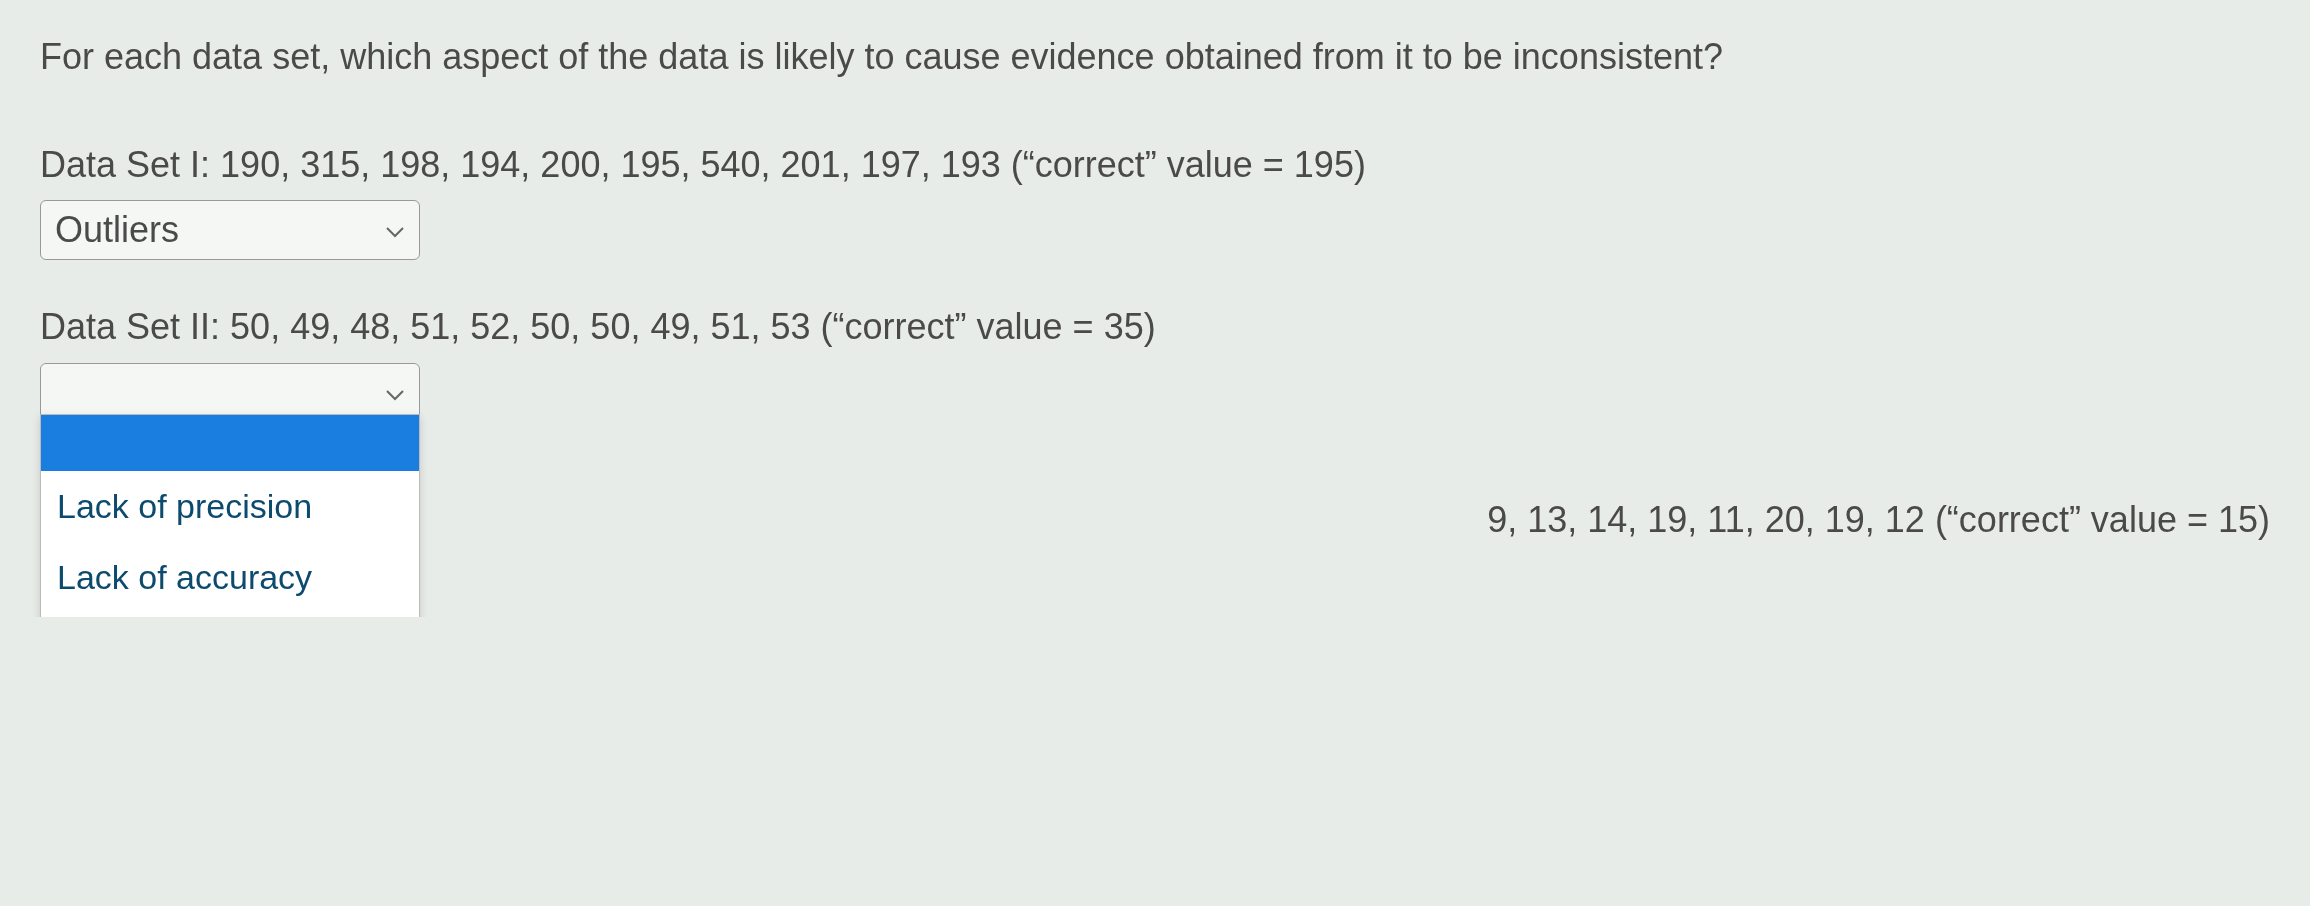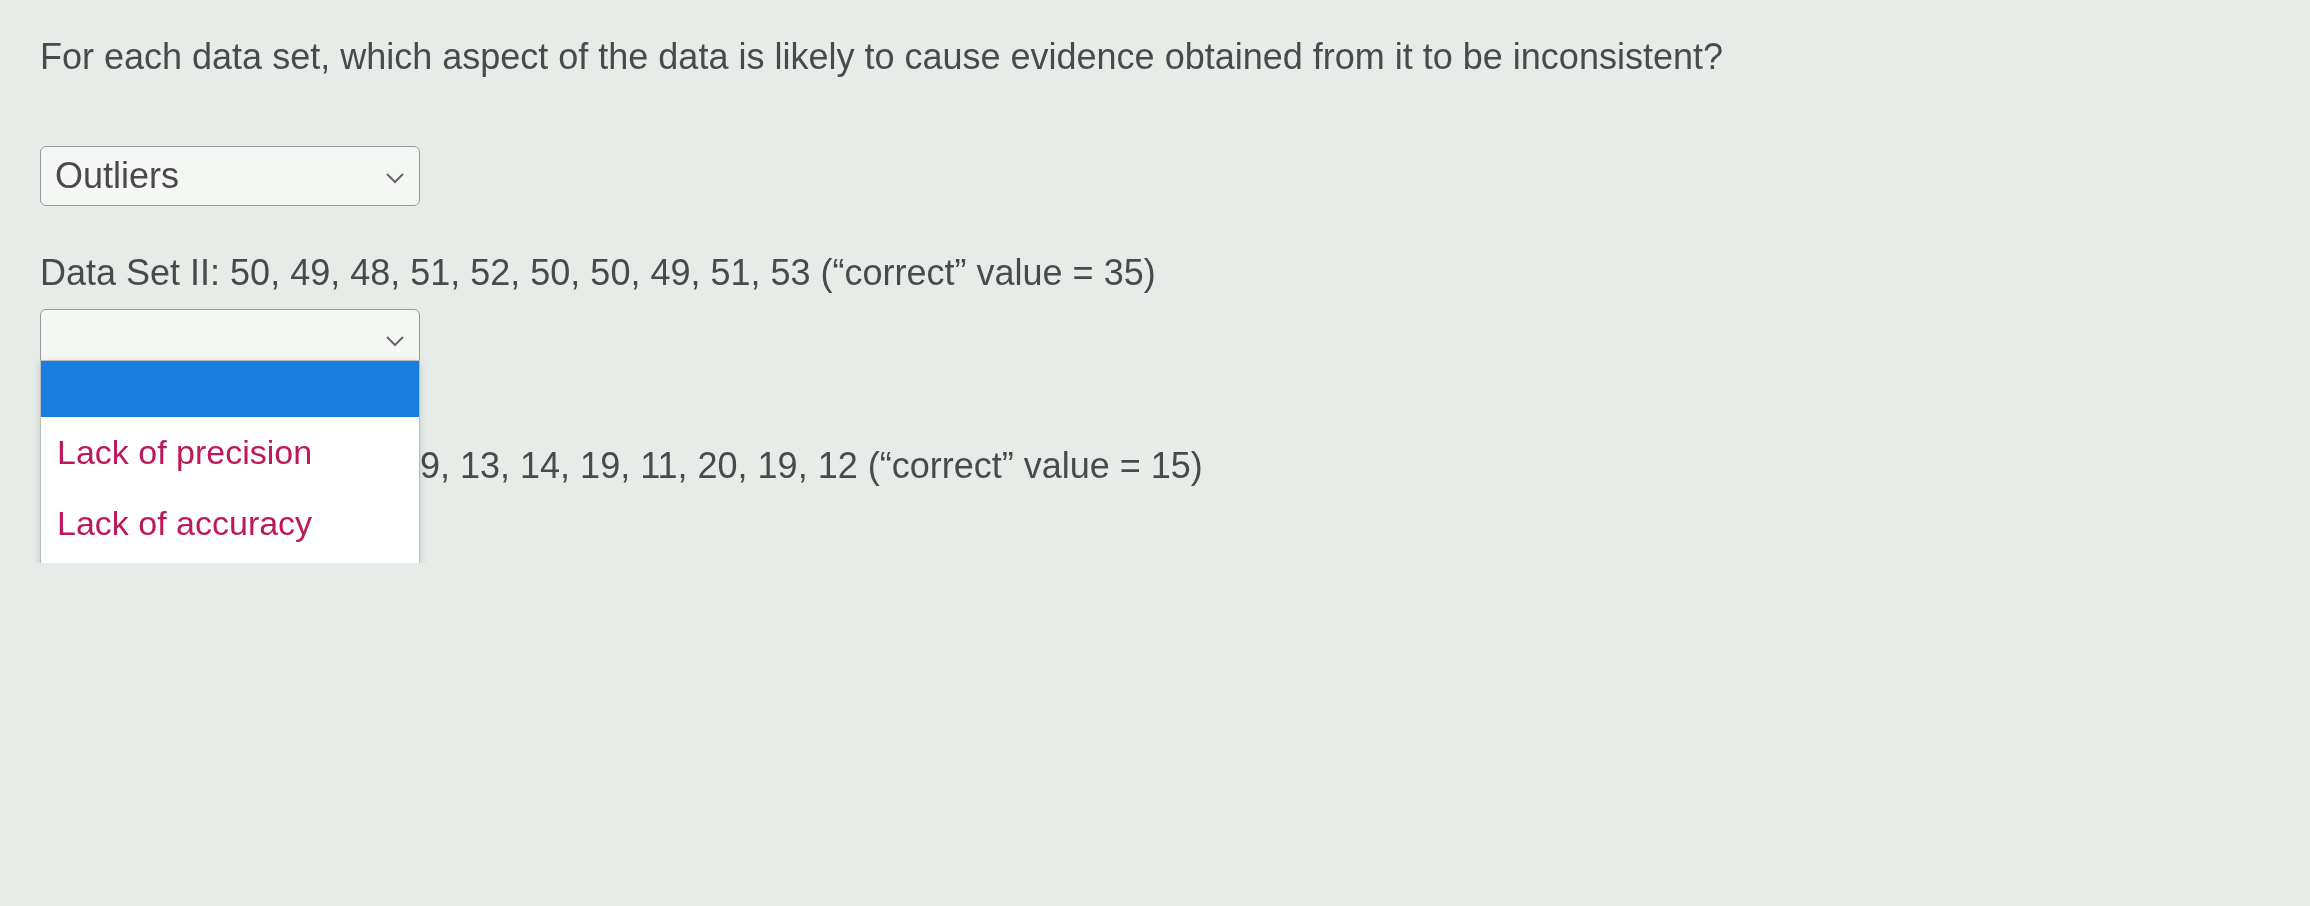--- a/index.html
+++ b/index.html
@@ -52,42 +52,44 @@
       left: 0;
       width: 380px;
       background: #fff;
       border: 1px solid #bbb;
       box-shadow: 0 3px 8px rgba(0,0,0,0.15);
       z-index: 10;
     }
     .dropdown-option {
       padding: 10px 16px;
       font-size: 34px;
-      color: #be185d;
+      color: #0c4a6e;
       cursor: pointer;
     }
     .dropdown-option.highlighted {
       background: #1a7de0;
       color: #fff;
       height: 56px;
     }
     .dataset3-row {
       position: relative;
     }
     .dataset3-text {
       margin-left: 380px;
       padding-left: 0;
+      text-align: right;
     }
   </style>
 </head>
 <body>
 
 <div class="question">For each data set, which aspect of the data is likely to cause evidence obtained from it to be inconsistent?</div>
 
 <div class="dataset-block">
+  <div>Data Set I: 190, 315, 198, 194, 200, 195, 540, 201, 197, 193 (“correct” value = 195)</div>
   <div class="select-box">
     <span class="select-value">Outliers</span>
     <span class="chevron">
       <svg width="20" height="12" viewBox="0 0 20 12">
           <path d="M2 2 L10 10 L18 2" stroke="#666" stroke-width="2" fill="none"></path>
         </svg>
     </span>
   </div>
 </div>
 

